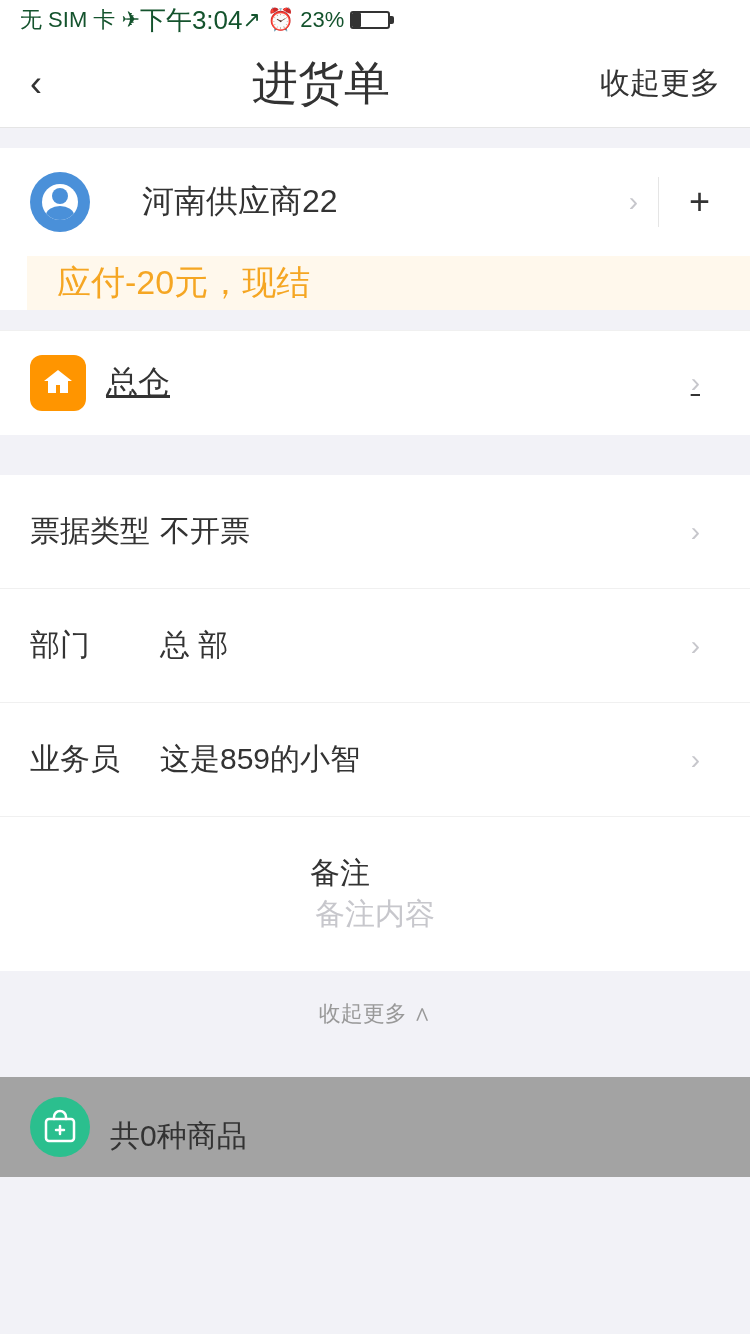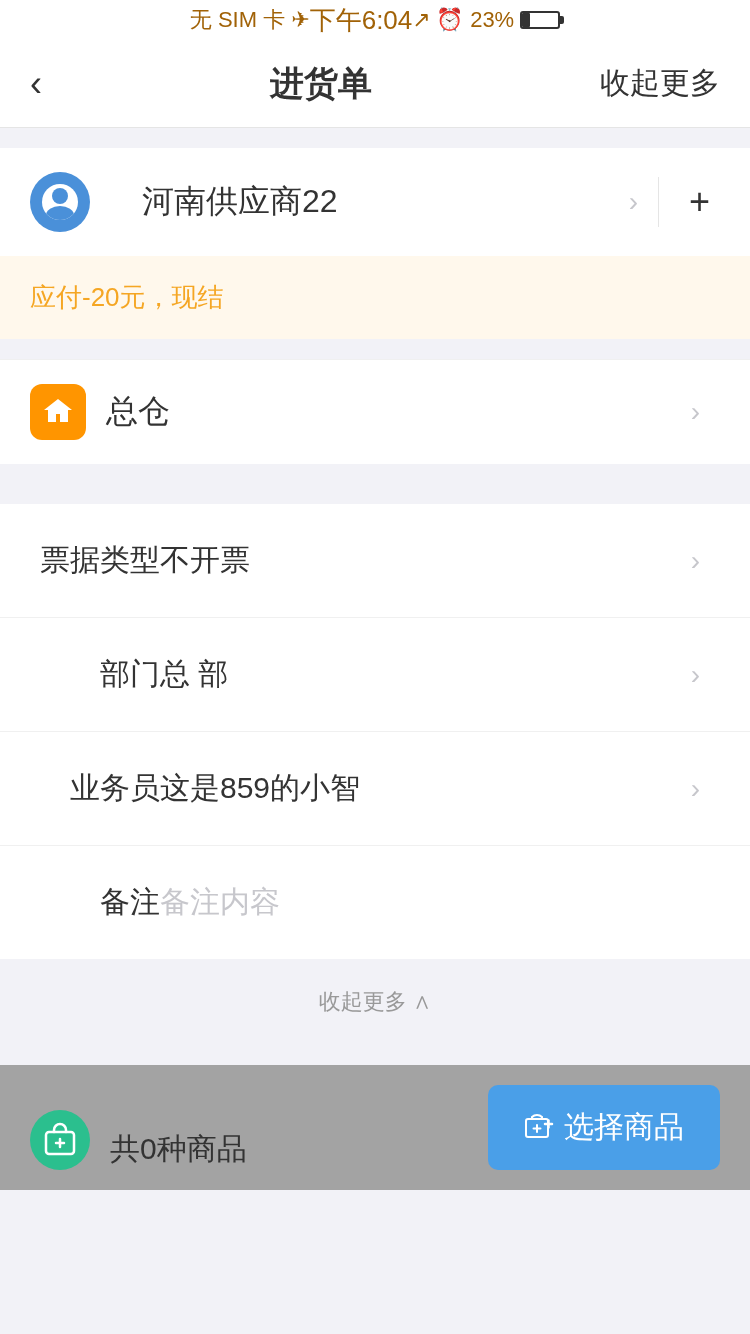--- a/index.html
+++ b/index.html
@@ -12,24 +12,24 @@
       font-size: 28px;
       color: #333;
     }
 
     
     .status-bar {
       height: 40px;
       background: #fff;
       display: flex;
       align-items: center;
-      justify-content: center;
+      justify-content: flex-start;
       padding: 0 20px;
       font-size: 24px;
-      color: #a16207;
+      color: #14532d;
     }
     .status-left { display: flex; align-items: center; gap: 8px; font-size: 22px; }
     .status-center { font-size: 26px; font-weight: 500; }
     .status-right { display: flex; align-items: center; gap: 6px; font-size: 22px; }
     .battery-icon {
       width: 40px; height: 18px;
       border: 2px solid #333;
       border-radius: 3px;
       position: relative;
       display: inline-flex;
@@ -61,22 +61,22 @@
       justify-content: space-between;
       padding: 0 30px;
       border-bottom: 1px solid #e5e5e5;
     }
     .nav-back {
       font-size: 36px;
       color: #333;
       cursor: pointer;
     }
     .nav-title {
-      font-size: 34px;
-      font-weight: 700;
+      font-size: 46px;
+      font-weight: 400;
       color: #333;
     }
     .nav-action {
       font-size: 30px;
       color: #333;
       cursor: pointer;
     }
 
     
     .section-divider {
@@ -159,32 +159,34 @@
     .vertical-divider {
       width: 1px;
       height: 50px;
       background: #e5e5e5;
       margin-right: 20px;
     }
 
     
     .notice-bar {
       background: #fff8ec;
+      padding: 4px 30px;
+      font-size: 34px;
+      color: #f5a623;
+      margin-left: 27px;
+    }
+
+    
+    .icon-row {
+      display: flex;
+      align-items: center;
       padding: 24px 30px;
-      font-size: 26px;
-      color: #f5a623;
-    }
-
-    
-    .icon-row {
-      display: flex;
-      align-items: center;
-      padding: 24px 30px;
       background: #fff;
       border-top: 1px solid #f0f0f0;
+      text-decoration: underline;
     }
     .warehouse-icon {
       width: 56px;
       height: 56px;
       border-radius: 12px;
       background: #ff9500;
       display: flex;
       align-items: center;
       justify-content: center;
       margin-right: 20px;
@@ -207,27 +209,27 @@
     }
     .form-row {
       display: flex;
       align-items: center;
       padding: 36px 30px;
       border-bottom: 1px solid #f0f0f0;
       background: #fff;
     }
     .form-row:last-child {
       border-bottom: none;
+      flex-direction: column;
     }
     .form-label {
       font-size: 30px;
       color: #333;
       width: 130px;
       flex-shrink: 0;
-      text-align: right;
     }
     .form-value {
       flex: 1;
       font-size: 30px;
       color: #333;
     }
     .form-placeholder {
       flex: 1;
       font-size: 30px;
       color: #c7c7cc;
@@ -282,21 +284,21 @@
       gap: 10px;
     }
   </style>
 </head>
 <body>
 
 <div class="status-bar">
   <div class="status-left">
     <span>无 SIM 卡 ✈</span>
   </div>
-  <div class="status-center">下午6:04</div>
+  <div class="status-center">下午3:04</div>
   <div class="status-right">
     <span>↗</span>
     <span>⏰</span>
     <span>23%</span>
     <span class="battery-icon">
       <span class="battery-fill"></span>
     </span>
   </div>
 </div>
 
@@ -375,24 +377,13 @@
 <div class="product-bar">
   <div class="product-icon">
     <svg width="36" height="36" viewBox="0 0 36 36" fill="none" xmlns="http://www.w3.org/2000/svg">
       <rect x="4" y="10" width="28" height="22" rx="3" stroke="white" stroke-width="2.5" fill="none"></rect>
       <path d="M12 10V8a6 6 0 0 1 12 0v2" stroke="white" stroke-width="2.5" fill="none" stroke-linecap="round"></path>
       <line x1="18" y1="17" x2="18" y2="25" stroke="white" stroke-width="2.5" stroke-linecap="round"></line>
       <line x1="14" y1="21" x2="22" y2="21" stroke="white" stroke-width="2.5" stroke-linecap="round"></line>
     </svg>
   </div>
   <span class="product-count">共0种商品</span>
-  <button class="select-button">
-    <svg width="30" height="30" viewBox="0 0 30 30" fill="none" xmlns="http://www.w3.org/2000/svg">
-      <rect x="2" y="6" width="22" height="18" rx="2" stroke="white" stroke-width="2" fill="none"></rect>
-      <path d="M8 6V4a7 7 0 0 1 10 0v2" stroke="white" stroke-width="2" fill="none" stroke-linecap="round"></path>
-      <line x1="13" y1="12" x2="13" y2="19" stroke="white" stroke-width="2" stroke-linecap="round"></line>
-      <line x1="9.5" y1="15.5" x2="16.5" y2="15.5" stroke="white" stroke-width="2" stroke-linecap="round"></line>
-      <line x1="21" y1="11" x2="28" y2="11" stroke="white" stroke-width="2.5" stroke-linecap="round"></line>
-      <line x1="24.5" y1="7.5" x2="24.5" y2="14.5" stroke="white" stroke-width="2.5" stroke-linecap="round"></line>
-    </svg>
-    <span>选择商品</span>
-  </button>
 </div>
 
 </body></html>

